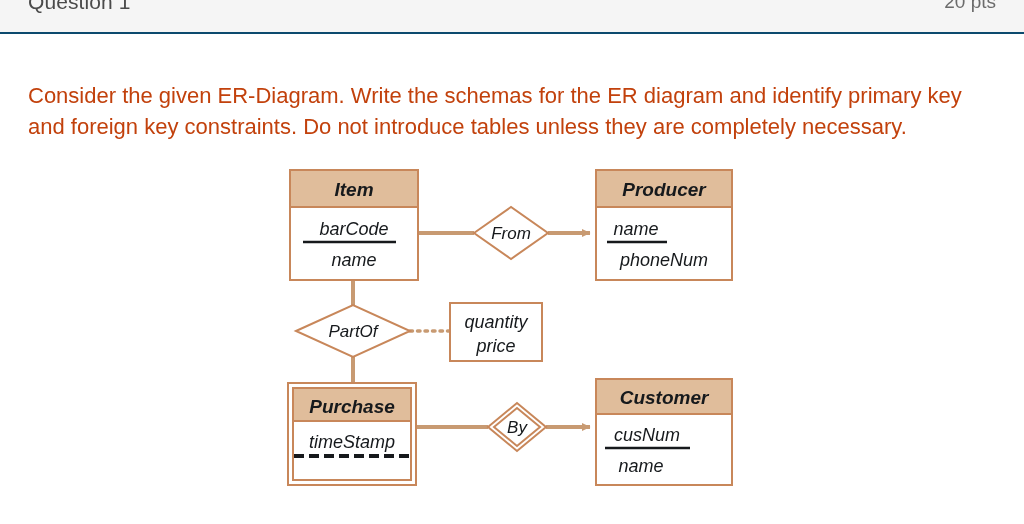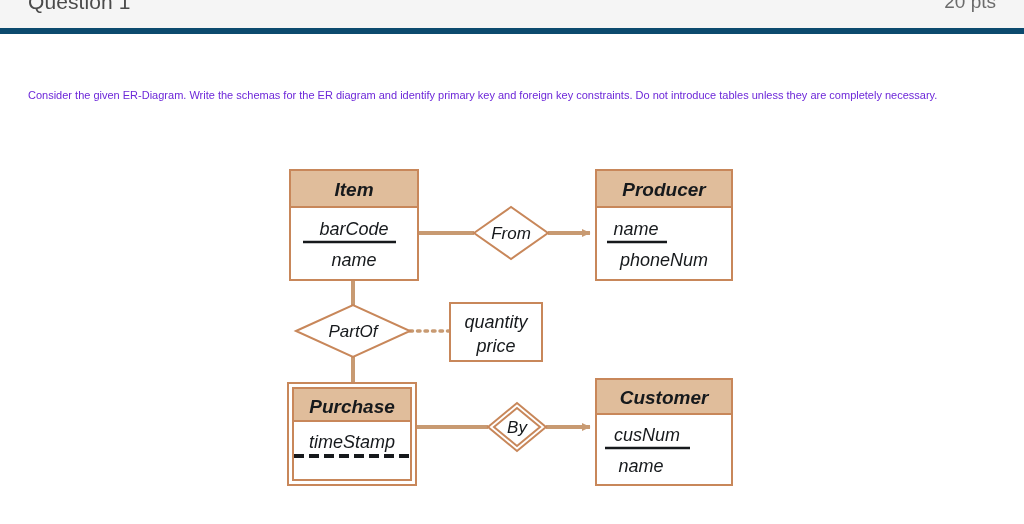--- a/index.html
+++ b/index.html
@@ -17,21 +17,21 @@
   }
 
   
   .qheader {
     position: absolute;
     left: 0;
     top: 0;
     width: 1024px;
     height: 34px;
     background: #f5f5f5;
-    border-bottom: 6px solid #0c4a6e;
+    border-bottom: 2px solid #0c4a6e;
     box-sizing: border-box;
   }
   .qheader-title {
     position: absolute;
     left: 28px;
     top: -10px;
     font-size: 21px;
     font-weight: 400;
     color: #4b4b4b;
     letter-spacing: .1px;
@@ -46,23 +46,23 @@
     color: #6b6b6b;
     white-space: nowrap;
   }
 
   
   .prompt {
     position: absolute;
     left: 28px;
     top: 80px;
     width: 960px;
-    font-size: 11px;
+    font-size: 22px;
     line-height: 31px;
-    color: #6d28d9;
+    color: #c2410c;
   }
 
   
   .diagram {
     position: absolute;
     left: 0;
     top: 155px;
     width: 1024px;
     height: 340px;
     font-style: italic;

